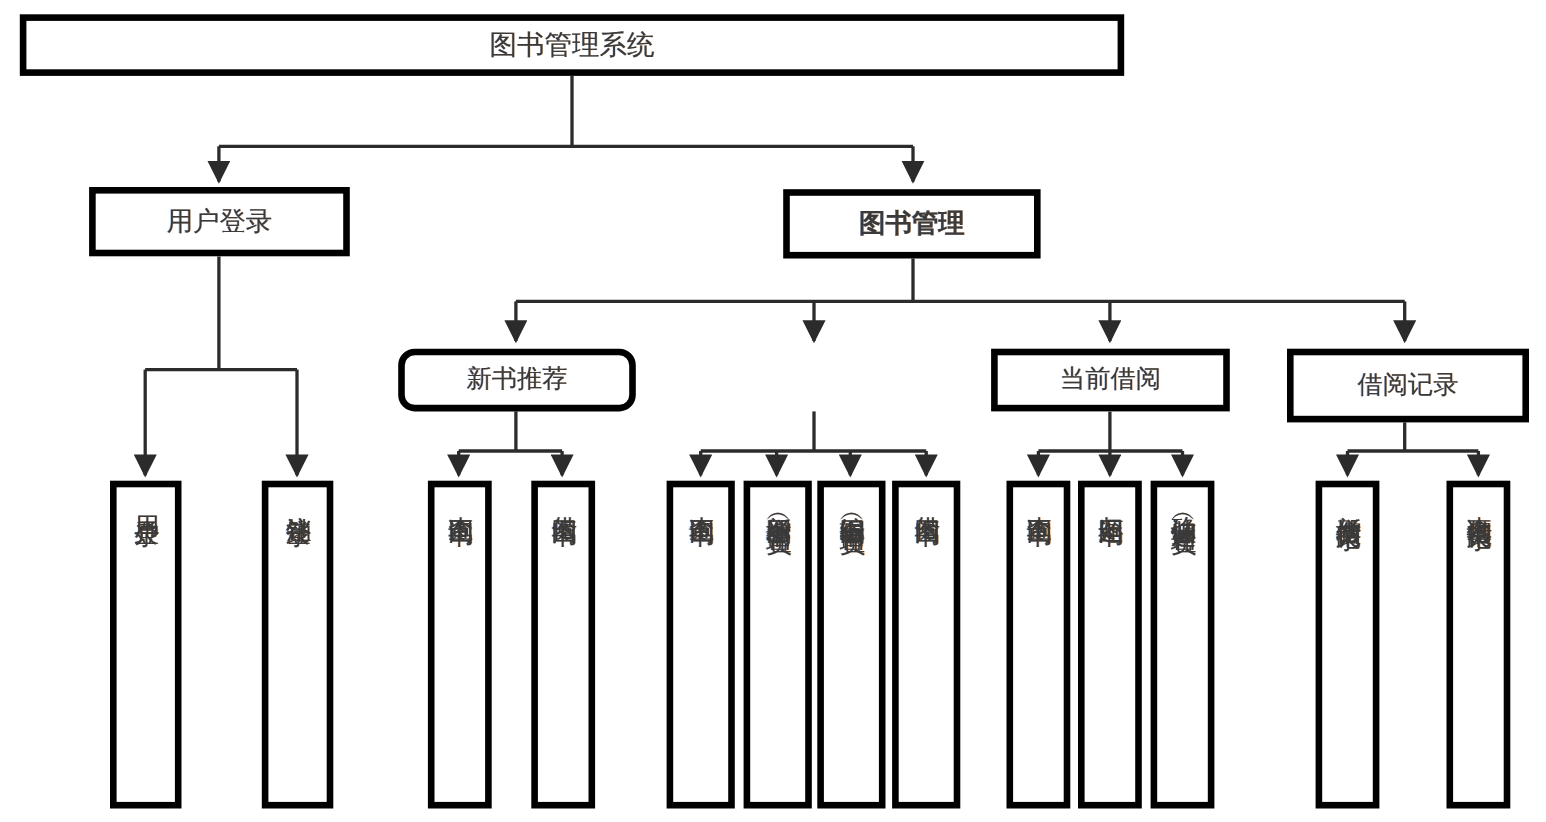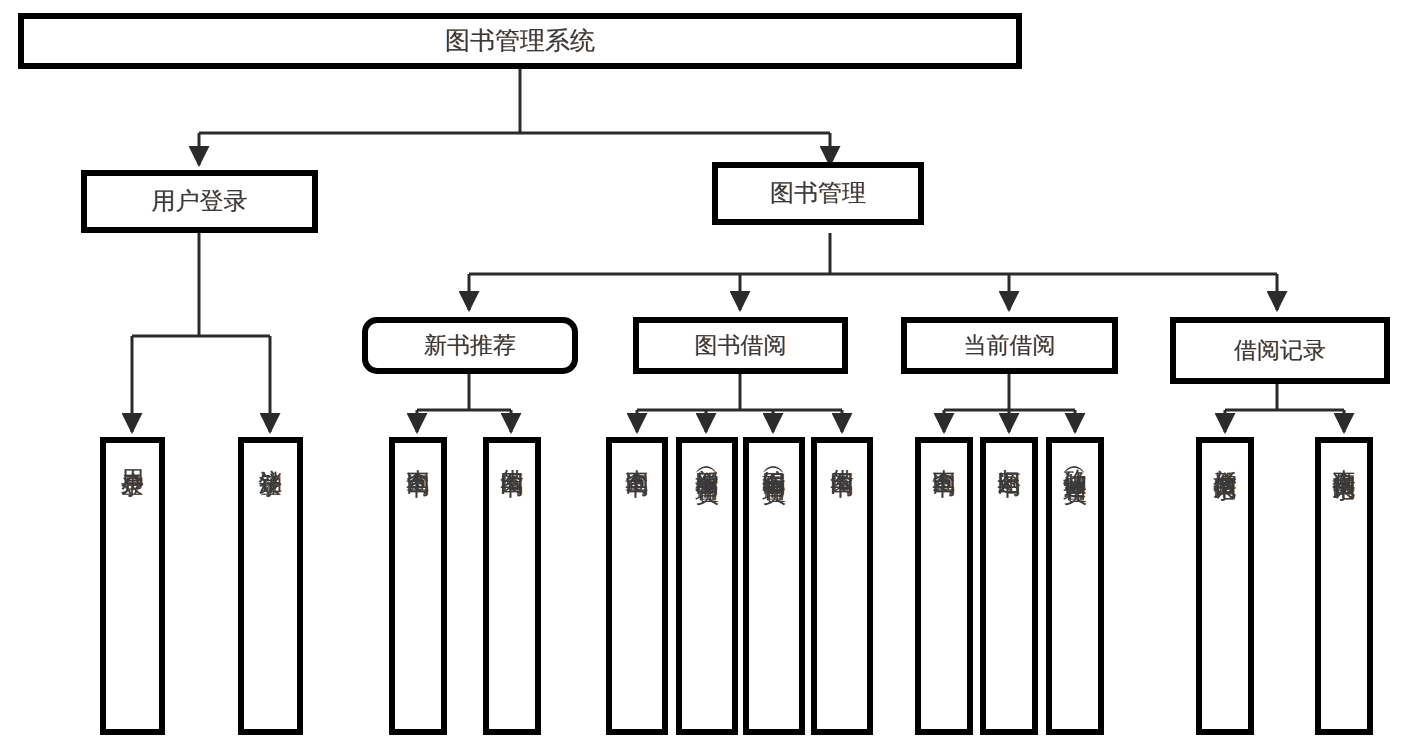--- a/index.html
+++ b/index.html
@@ -119,29 +119,26 @@
     </g>
   </svg>
 
   <div class="node root" style="left:18px; top:13px; width:1004px; height:56px;">
     <span class="label">图书管理系统</span>
   </div>
 
   <div class="node lvl2" style="left:81px; top:170px; width:237px; height:63px;">
     <span class="label">用户登录</span>
   </div>
-  <div class="node lvl2" style="left:712px; top:162px; width:212px; height:63px;">
+  <div class="node lvl2" style="left:712px; top:172px; width:234px; height:63px;font-weight:bold;">
     <span class="label">图书管理</span>
   </div>
 
   <div class="node lvl3" style="left:362px; top:317px; width:216px; height:57px;border-radius:15px;">
     <span class="label">新书推荐</span>
-  </div>
-  <div class="node lvl3" style="left:633px; top:317px; width:215px; height:57px;">
-    <span class="label">图书借阅</span>
   </div>
   <div class="node lvl3" style="left:901px; top:317px; width:217px; height:57px;">
     <span class="label">当前借阅</span>
   </div>
   <div class="node lvl3" style="left:1170px; top:317px; width:220px; height:67px;">
     <span class="label">借阅记录</span>
   </div>
 
   <div class="node leaf" style="left:100px; top:437px; width:65px; height:298px;">
     <span class="label">用户登录</span>

